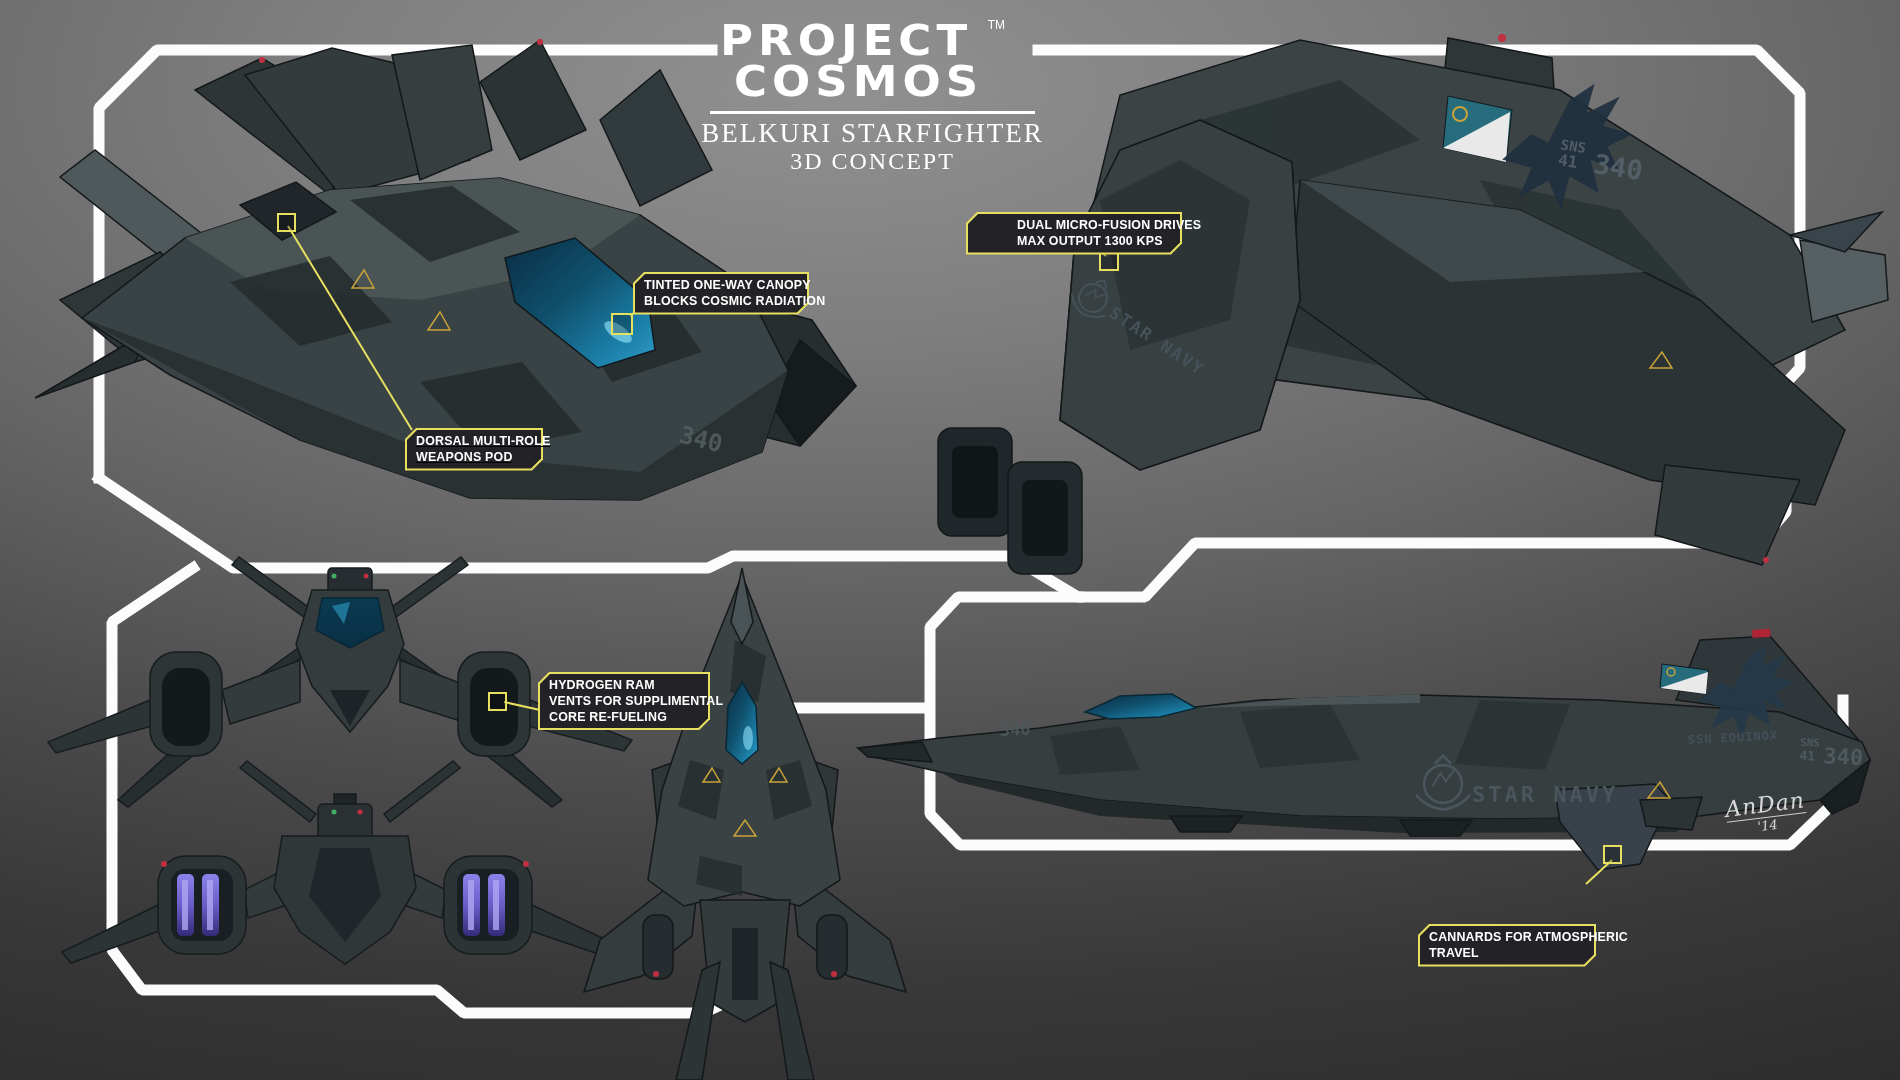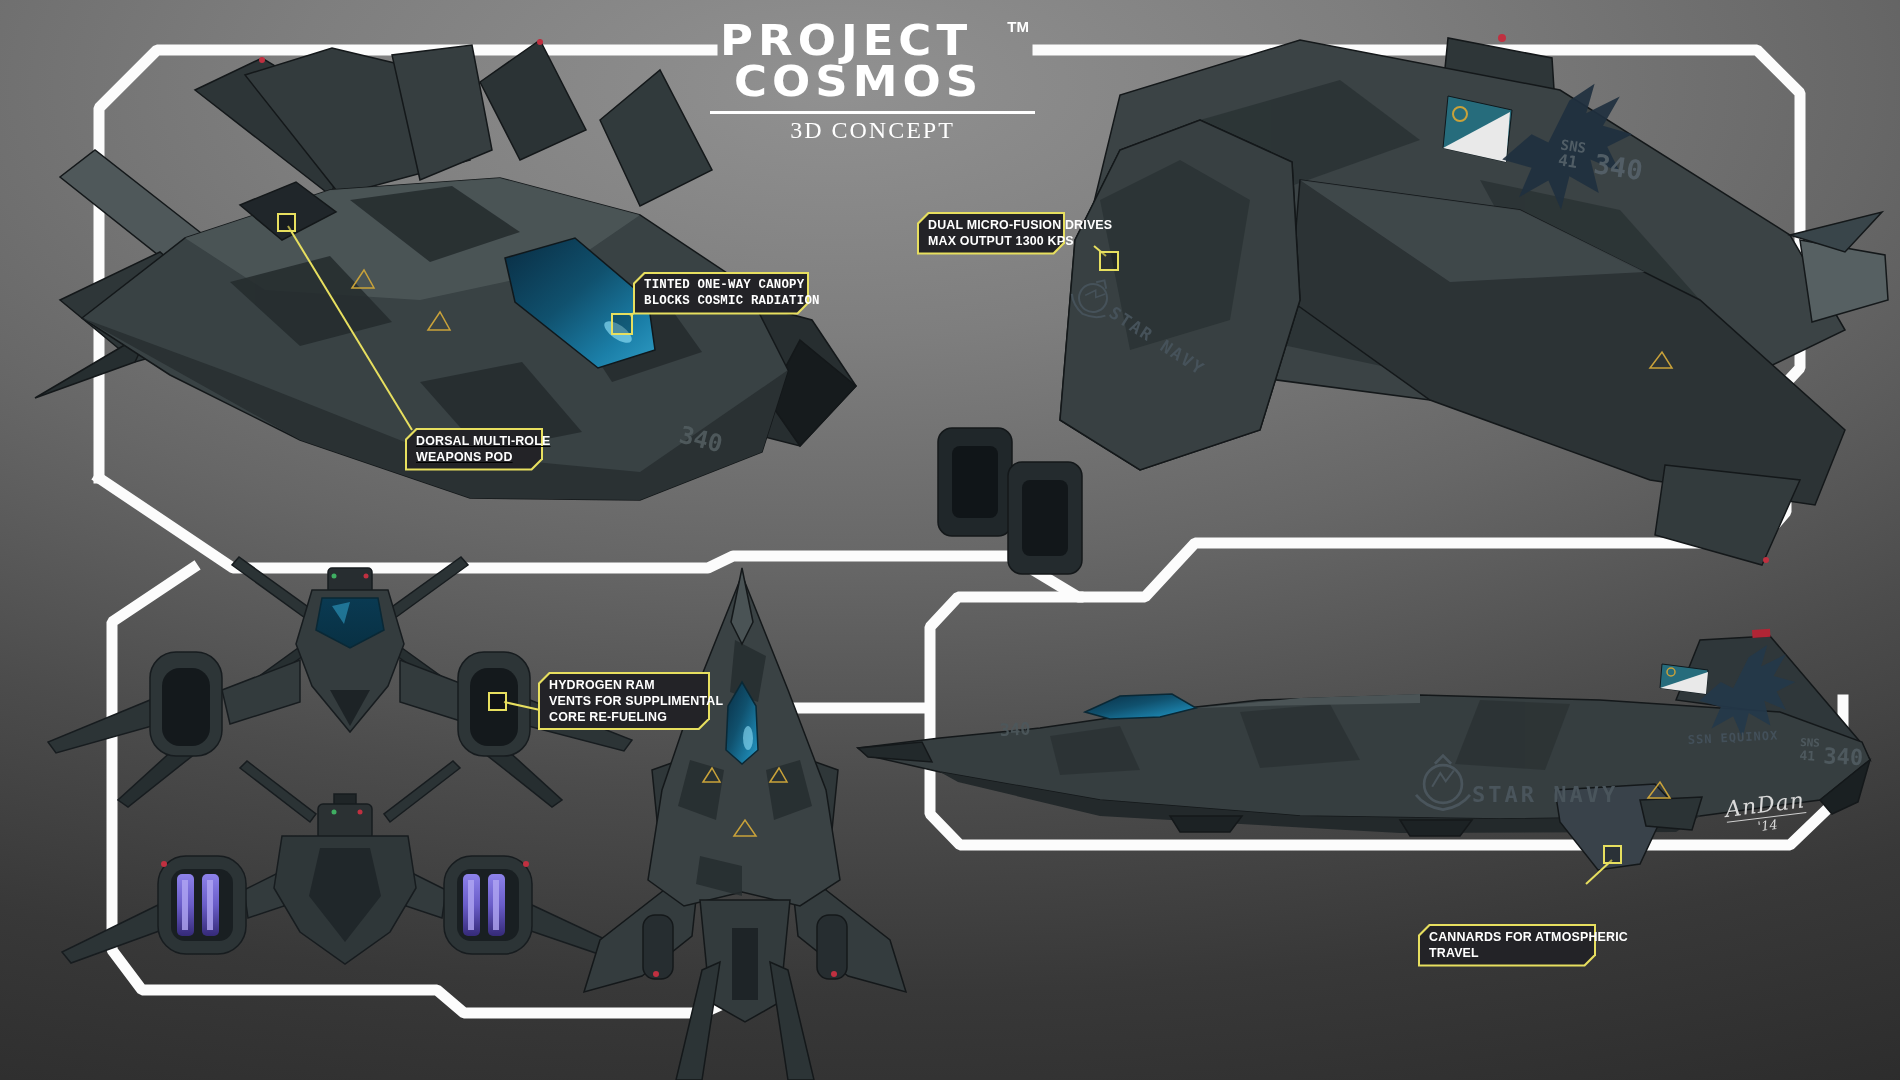--- a/index.html
+++ b/index.html
@@ -15,21 +15,21 @@
     clip-path:polygon(10px 0,100% 0,100% calc(100% - 10px),calc(100% - 10px) 100%,0 100%,0 10px);}
   .co-t{position:relative;padding:5px 9px 6px 11px;}
   .co-t span{display:block;font-size:13.5px;line-height:1.17;font-weight:600;color:#fff;
     white-space:nowrap;letter-spacing:.2px;transform:scaleX(.92);transform-origin:0 50%;}
   
   #logo{position:absolute;left:700px;top:20px;width:345px;z-index:25;color:#fff;}
   .logo-line{font-family:"DejaVu Sans",sans-serif;font-weight:700;line-height:.92;
     letter-spacing:5px;transform:scaleY(.96);white-space:nowrap;}
   #logo-l1{font-size:45px;margin-left:20px;}
   #logo-l2{font-size:45px;margin-left:34px;}
-  #logo-tm{position:absolute;right:16px;top:-2px;font-size:15px;font-weight:700;letter-spacing:0;}
+  #logo-tm{position:absolute;right:40px;top:-2px;font-size:12px;font-weight:400;letter-spacing:0;}
   #logo-rule{height:3px;background:#fff;margin:8px 0 4px 10px;width:325px;}
   .logo-sub{font-family:"Liberation Serif",serif;text-align:center;letter-spacing:2px;white-space:nowrap;}
   #logo-sub1{font-size:27px;}
   #logo-sub2{font-size:24px;margin-top:-1px;}
   
   #signature{position:absolute;left:1726px;top:792px;z-index:26;color:#d9d9d9;
     font-family:"DejaVu Serif",serif;font-style:italic;transform:rotate(-7deg);text-align:center;}
   #signature .sig-name{font-size:22px;letter-spacing:1px;border-bottom:1px solid #cfcfcf;}
   #signature .sig-year{font-size:13px;}
 </style>
@@ -298,33 +298,34 @@
     <line x1="1586" y1="884" x2="1612" y2="860"></line>
     <rect x="1604" y="846" width="17" height="17" fill="rgba(0,0,0,.25)"></rect>
   </g>
 </svg>
 
 <div id="logo">
   <div id="logo-tm">TM</div>
   <div class="logo-line" id="logo-l1">PROJECT</div>
   <div class="logo-line" id="logo-l2">COSMOS</div>
   <div id="logo-rule"></div>
+  <div class="logo-sub" id="logo-sub1">BELKURI STARFIGHTER</div>
   <div class="logo-sub" id="logo-sub2">3D CONCEPT</div>
 </div>
 
-<div class="callout" style="left:633px;top:272px;width:176px;font-family:Liberation Mono, monospace;">
+<div class="callout" style="left:633px;top:272px;width:176px;">
   <div class="co-b"></div>
   <div class="co-i"></div>
   <div class="co-t">
     <span>TINTED ONE-WAY CANOPY</span>
     <span>BLOCKS COSMIC RADIATION</span>
   </div>
 </div>
 
-<div class="callout" style="left:917px;top:212px;width:148px;">
+<div class="callout" style="left:966px;top:212px;width:176px;padding-left:40px;">
   <div class="co-b"></div>
   <div class="co-i"></div>
   <div class="co-t">
     <span>DUAL MICRO-FUSION DRIVES</span>
     <span>MAX OUTPUT 1300 KPS</span>
   </div>
 </div>
 
 <div class="callout" style="left:405px;top:428px;width:138px;text-decoration:underline;">
   <div class="co-b"></div>

